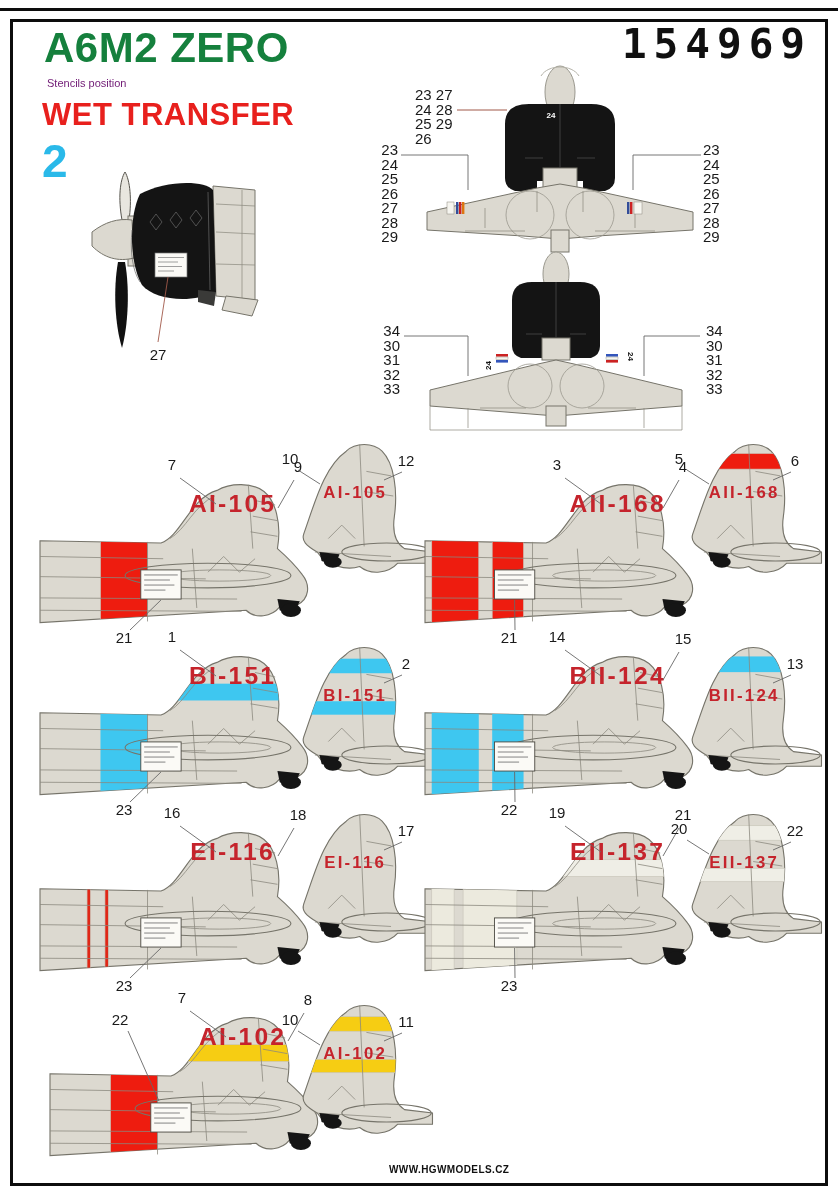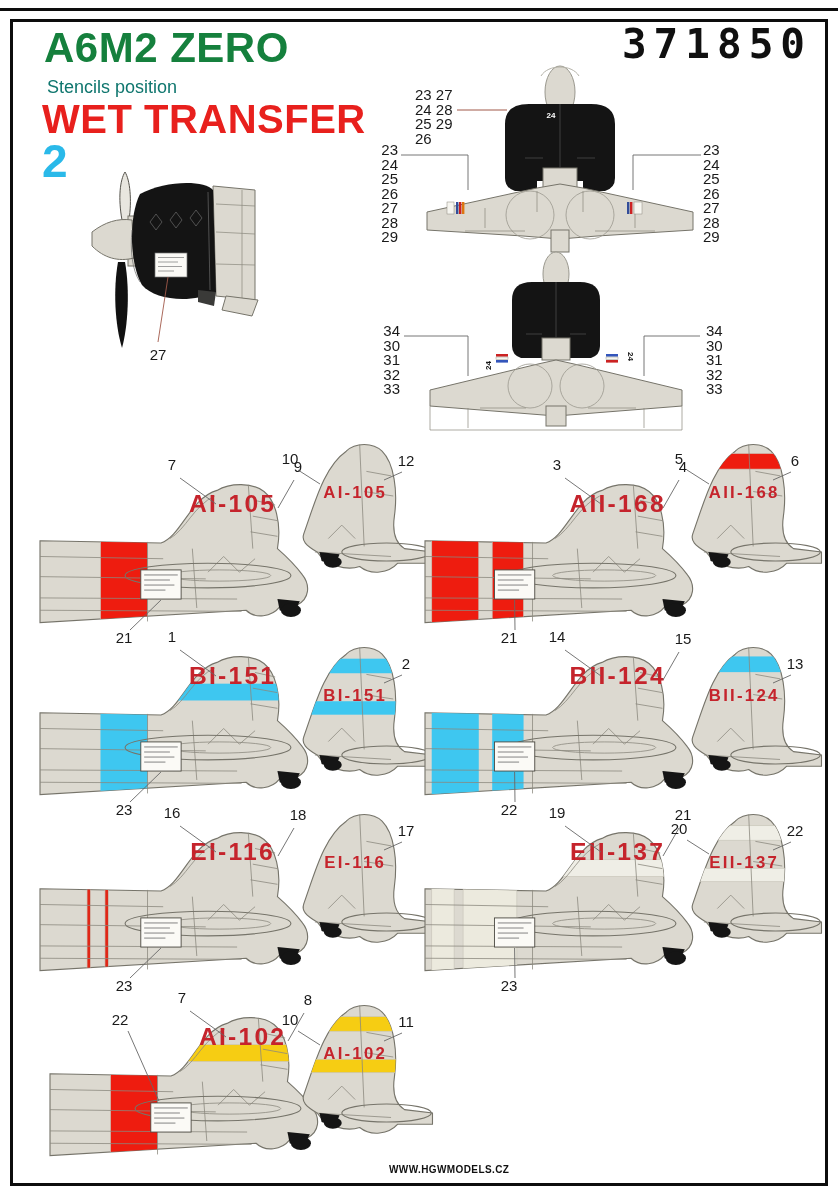--- a/index.html
+++ b/index.html
@@ -2,43 +2,43 @@
 <html><head>
 <meta charset="utf-8">
 <style>
   html,body{margin:0;padding:0;background:#fff;}
   body{width:838px;height:1200px;font-family:"Liberation Sans",sans-serif;position:relative;}
   .page{position:relative;width:838px;height:1200px;background:#fff;overflow:hidden;}
   .abs{position:absolute;}
   .topline{left:0;top:8px;width:838px;height:3px;background:#0d0d0d;}
   .frame{left:10px;top:19px;width:812px;height:1161px;border:3px solid #0d0d0d;}
   .title{left:44px;top:24px;font-size:42px;font-weight:bold;color:#15803d;letter-spacing:0.5px;white-space:nowrap;}
-  .subtitle{left:47px;top:77px;font-size:18px;color:#0f766e;}
-  .wet{left:42px;top:97px;font-size:40px;font-weight:bold;letter-spacing:0.5px;white-space:nowrap;}
+  .subtitle{left:47px;top:77px;font-size:11px;color:#701a75;}
+  .wet{left:42px;top:97px;font-size:31px;font-weight:bold;letter-spacing:0.5px;white-space:nowrap;}
   .sheetnum{left:42px;top:134px;font-size:46px;font-weight:bold;}
   .product{right:26px;top:20px;font-size:41px;font-weight:bold;font-family:"DejaVu Sans Mono",monospace;letter-spacing:7px;color:#101010;white-space:nowrap;}
   .website{left:389px;top:1164px;font-size:10px;font-weight:bold;letter-spacing:0.4px;color:#101010;white-space:nowrap;}
   svg{position:absolute;overflow:visible;}
   svg text{font-family:"Liberation Sans",sans-serif;}
   .callout{font-size:15px;fill:#1a1a1a;}
   .code{font-weight:bold;letter-spacing:2px;}
 </style>
 </head>
 <body>
 
 <div class="page">
 
   <div class="abs topline"></div>
   <div class="abs frame"></div>
 
   <div class="abs title">A6M2 ZERO</div>
   <div class="abs subtitle">Stencils position</div>
   <div class="abs wet" id="wet" style="color: rgb(232, 32, 29);">WET TRANSFER</div>
   <div class="abs sheetnum" id="sheetnum" style="color: rgb(42, 185, 233);">2</div>
-  <div class="abs product">371850</div>
+  <div class="abs product">154969</div>
 
   <svg style="left:365px;top:60px" width="420" height="200" viewBox="0 0 420 200">
     <g>
       <ellipse cx="195" cy="32" rx="15" ry="26" fill="#dcd9d0" stroke="#9a988e"></ellipse>
       <path d="M176,16 C183,4 207,4 214,16" stroke="#b5b3a9" fill="none"></path>
       <path d="M140,118 L140,64 Q140,44 164,44 L226,44 Q250,44 250,64 L250,118 Q250,128 240,131 L218,131 L218,121 L172,121 L172,131 L150,131 Q140,128 140,118 Z" fill="#141414"></path>
       <rect x="178" y="108" width="34" height="26" fill="#dcd9d0" stroke="#76746a"></rect>
       <path d="M195,44 L195,108 M160,98 L178,98 M212,98 L230,98" stroke="#4a4a4a" stroke-width="0.8" fill="none"></path>
       <text x="186" y="58" font-size="8" font-weight="bold" fill="#ffffff" text-anchor="middle">24</text>
       <path d="M62,152 L172,128 L195,124 L218,128 L328,152 L328,170 L232,176 L195,179 L158,176 L62,170 Z" fill="#dcd9d0" stroke="#76746a"></path>

